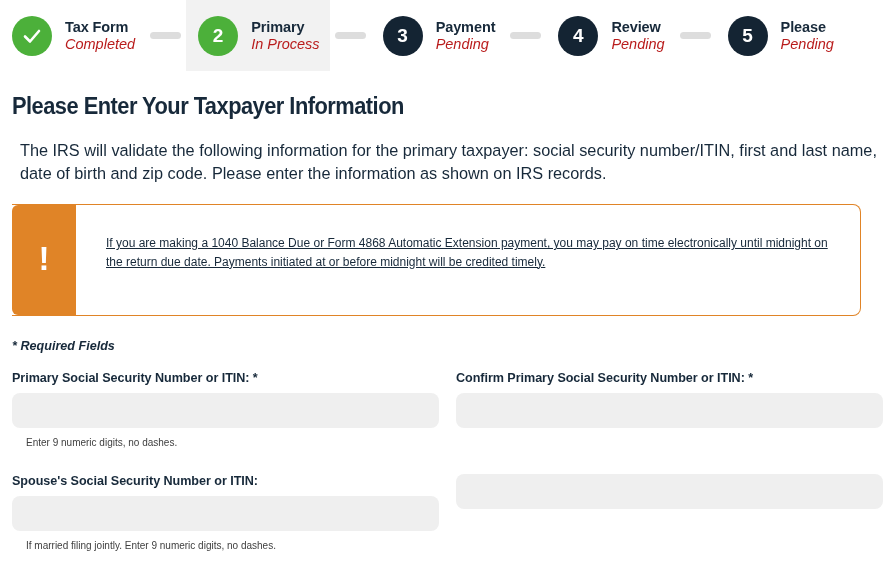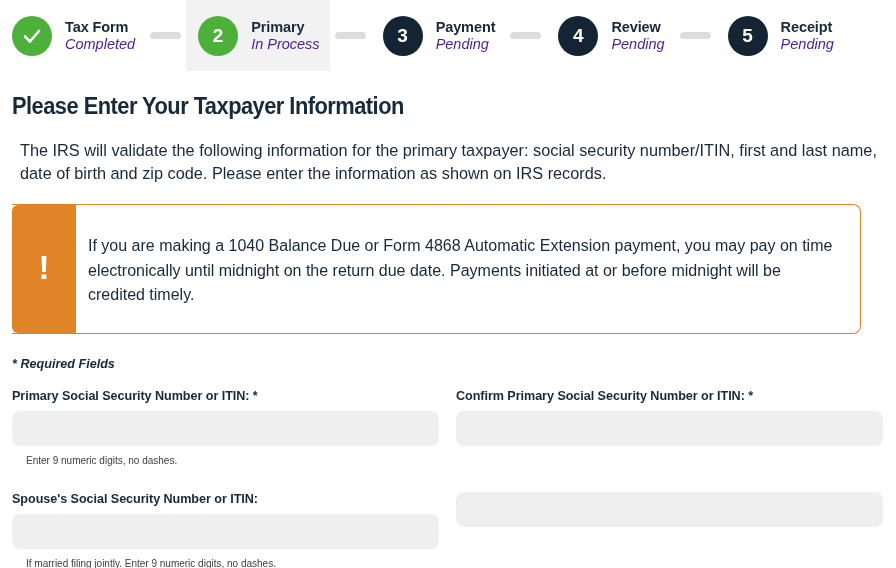--- a/index.html
+++ b/index.html
@@ -44,21 +44,21 @@
   .step-title {
     font-weight: bold;
     font-size: 14.5px;
     letter-spacing: -0.1px;
     color: #17293a;
     white-space: nowrap;
   }
   .step-status {
     font-style: italic;
     font-size: 14.5px;
-    color: #4c1d95;
+    color: #b91c1c;
     white-space: nowrap;
   }
   .connector {
     width: 31px; height: 7px;
     border-radius: 4px;
     background: #dddddd;
     flex: 0 0 auto;
     margin: 0 5px;
   }
 
@@ -102,24 +102,25 @@
     display: flex;
     align-items: center;
     justify-content: center;
     color: #ffffff;
     font-size: 33px;
     font-weight: bold;
     line-height: 1;
     padding-bottom: 4px;
   }
   .alert-body {
-    padding: 29px 26px 26px 12px;
-    font-size: 16px;
+    padding: 29px 26px 26px 30px;
+    font-size: 12px;
     line-height: 1.52;
     color: #17293a;
+    text-decoration: underline;
   }
 
   
   .required-note {
     margin-top: 23px;
     font-style: italic;
     font-size: 12.6px;
     color: #17293a;
     font-weight: bold;
   }
@@ -207,21 +208,21 @@
       <div class="step-title">Review</div>
       <div class="step-status">Pending</div>
     </div>
   </div>
 
   <div class="connector"></div>
 
   <div class="step">
     <div class="bullet navy">5</div>
     <div class="step-text">
-      <div class="step-title">Receipt</div>
+      <div class="step-title">Please</div>
       <div class="step-status">Pending</div>
     </div>
   </div>
 
 </div>
 
 <div class="content">
 
   <h1 class="page-title">Please Enter Your Taxpayer Information</h1>
 

